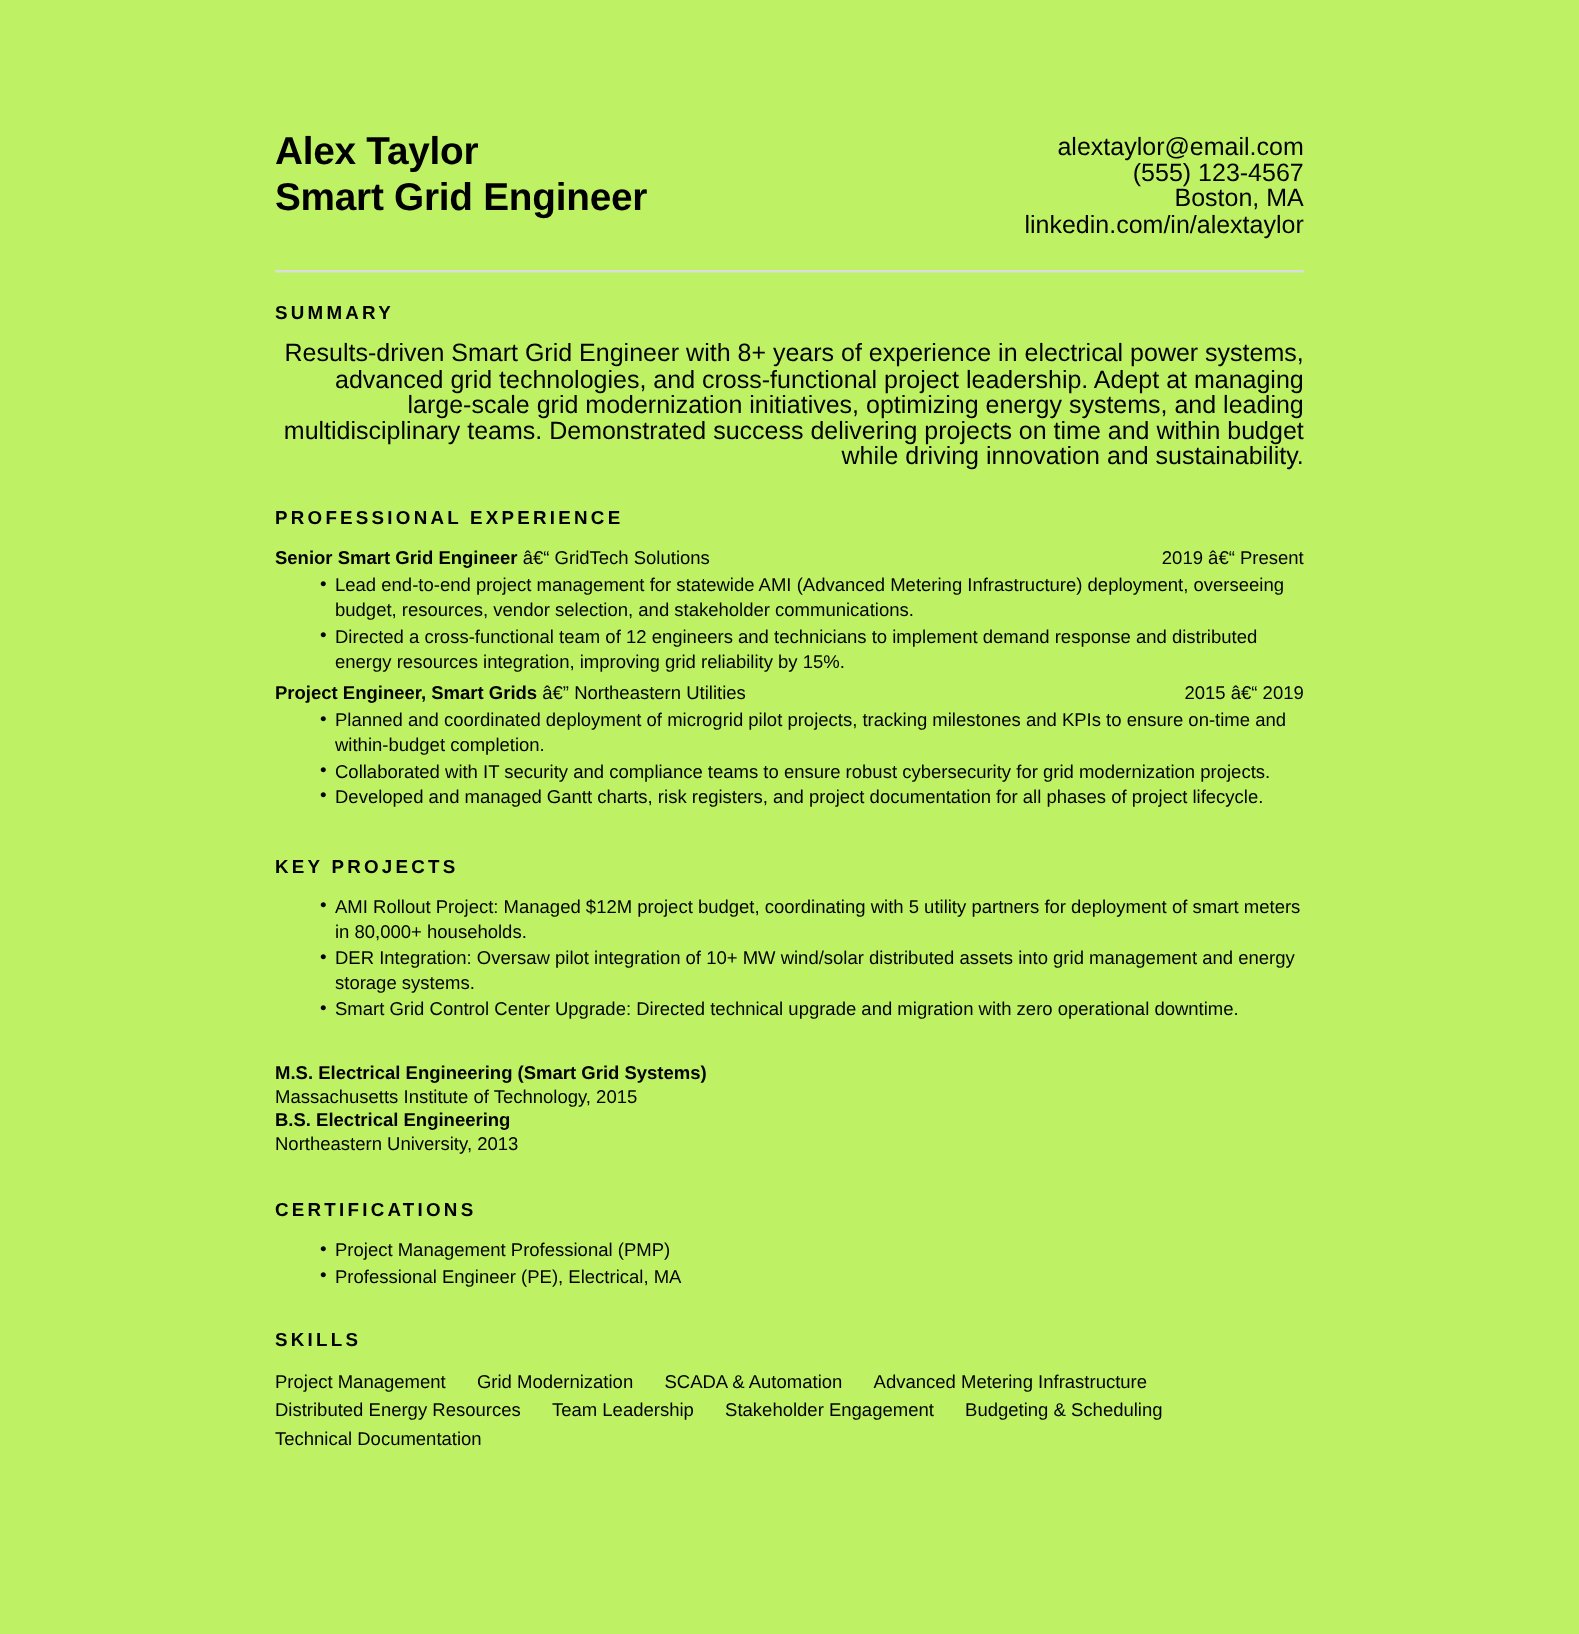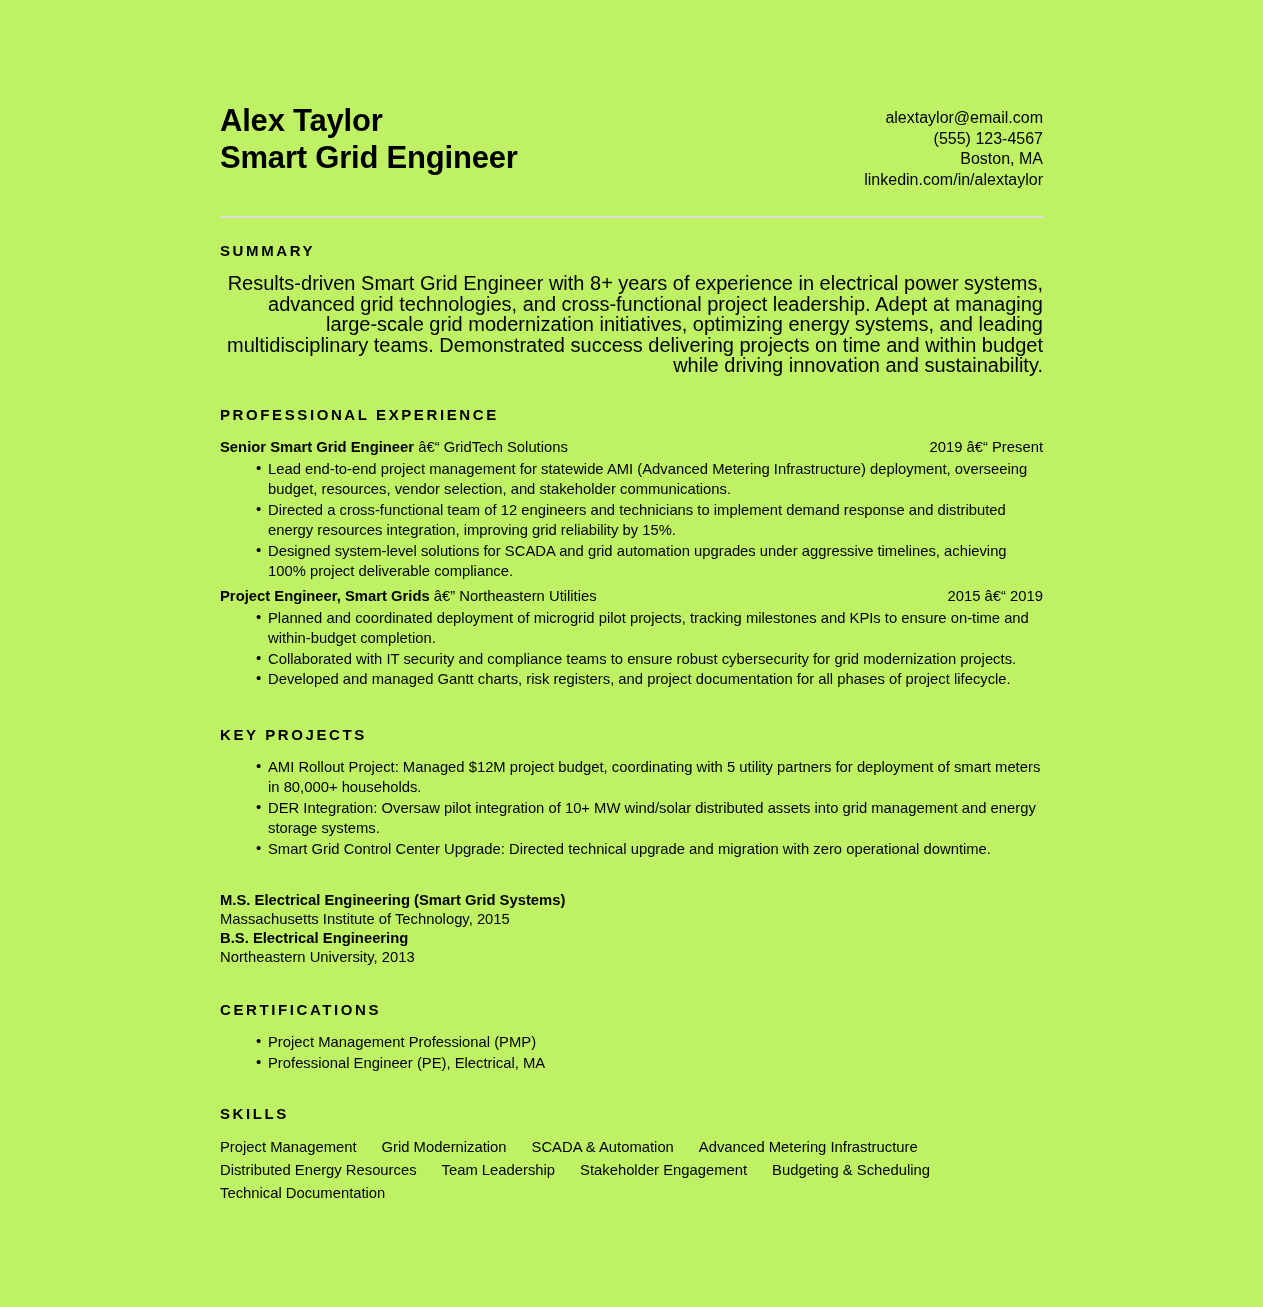--- a/index.html
+++ b/index.html
@@ -40,21 +40,21 @@
   }
   .name, .headline {
     font-size: 31px;
     font-weight: bold;
     line-height: 37px;
     letter-spacing: -0.2px;
     white-space: nowrap;
   }
   .contact {
     text-align: right;
-    font-size: 16px;
+    font-size: 20px;
     line-height: 20.5px;
     padding-top: 6px;
   }
   .contact div { white-space: nowrap; }
 
   .divider {
     margin-top: 26px;
     height: 2px;
     background: #dcdcdc;
     width: 823px;
@@ -164,21 +164,20 @@
       <div class="section-title">PROFESSIONAL EXPERIENCE</div>
 
       <div class="job-block">
         <div class="job-head">
           <div class="job-left"><span class="job-title">Senior Smart Grid Engineer</span><span> â€“ </span><span>GridTech Solutions</span></div>
           <div class="job-dates">2019 â€“ Present</div>
         </div>
         <ul class="bullets">
           <li>Lead end-to-end project management for statewide AMI (Advanced Metering Infrastructure) deployment, overseeing budget, resources, vendor selection, and stakeholder communications.</li>
           <li>Directed a cross-functional team of 12 engineers and technicians to implement demand response and distributed energy resources integration, improving grid reliability by 15%.</li>
-          <li>Designed system-level solutions for SCADA and grid automation upgrades under aggressive timelines, achieving 100% project deliverable compliance.</li>
         </ul>
       </div>
 
       <div class="job-block">
         <div class="job-head">
           <div class="job-left"><span class="job-title">Project Engineer, Smart Grids</span><span> â€” </span><span>Northeastern Utilities</span></div>
           <div class="job-dates">2015 â€“ 2019</div>
         </div>
         <ul class="bullets">
           <li>Planned and coordinated deployment of microgrid pilot projects, tracking milestones and KPIs to ensure on-time and within-budget completion.</li>

